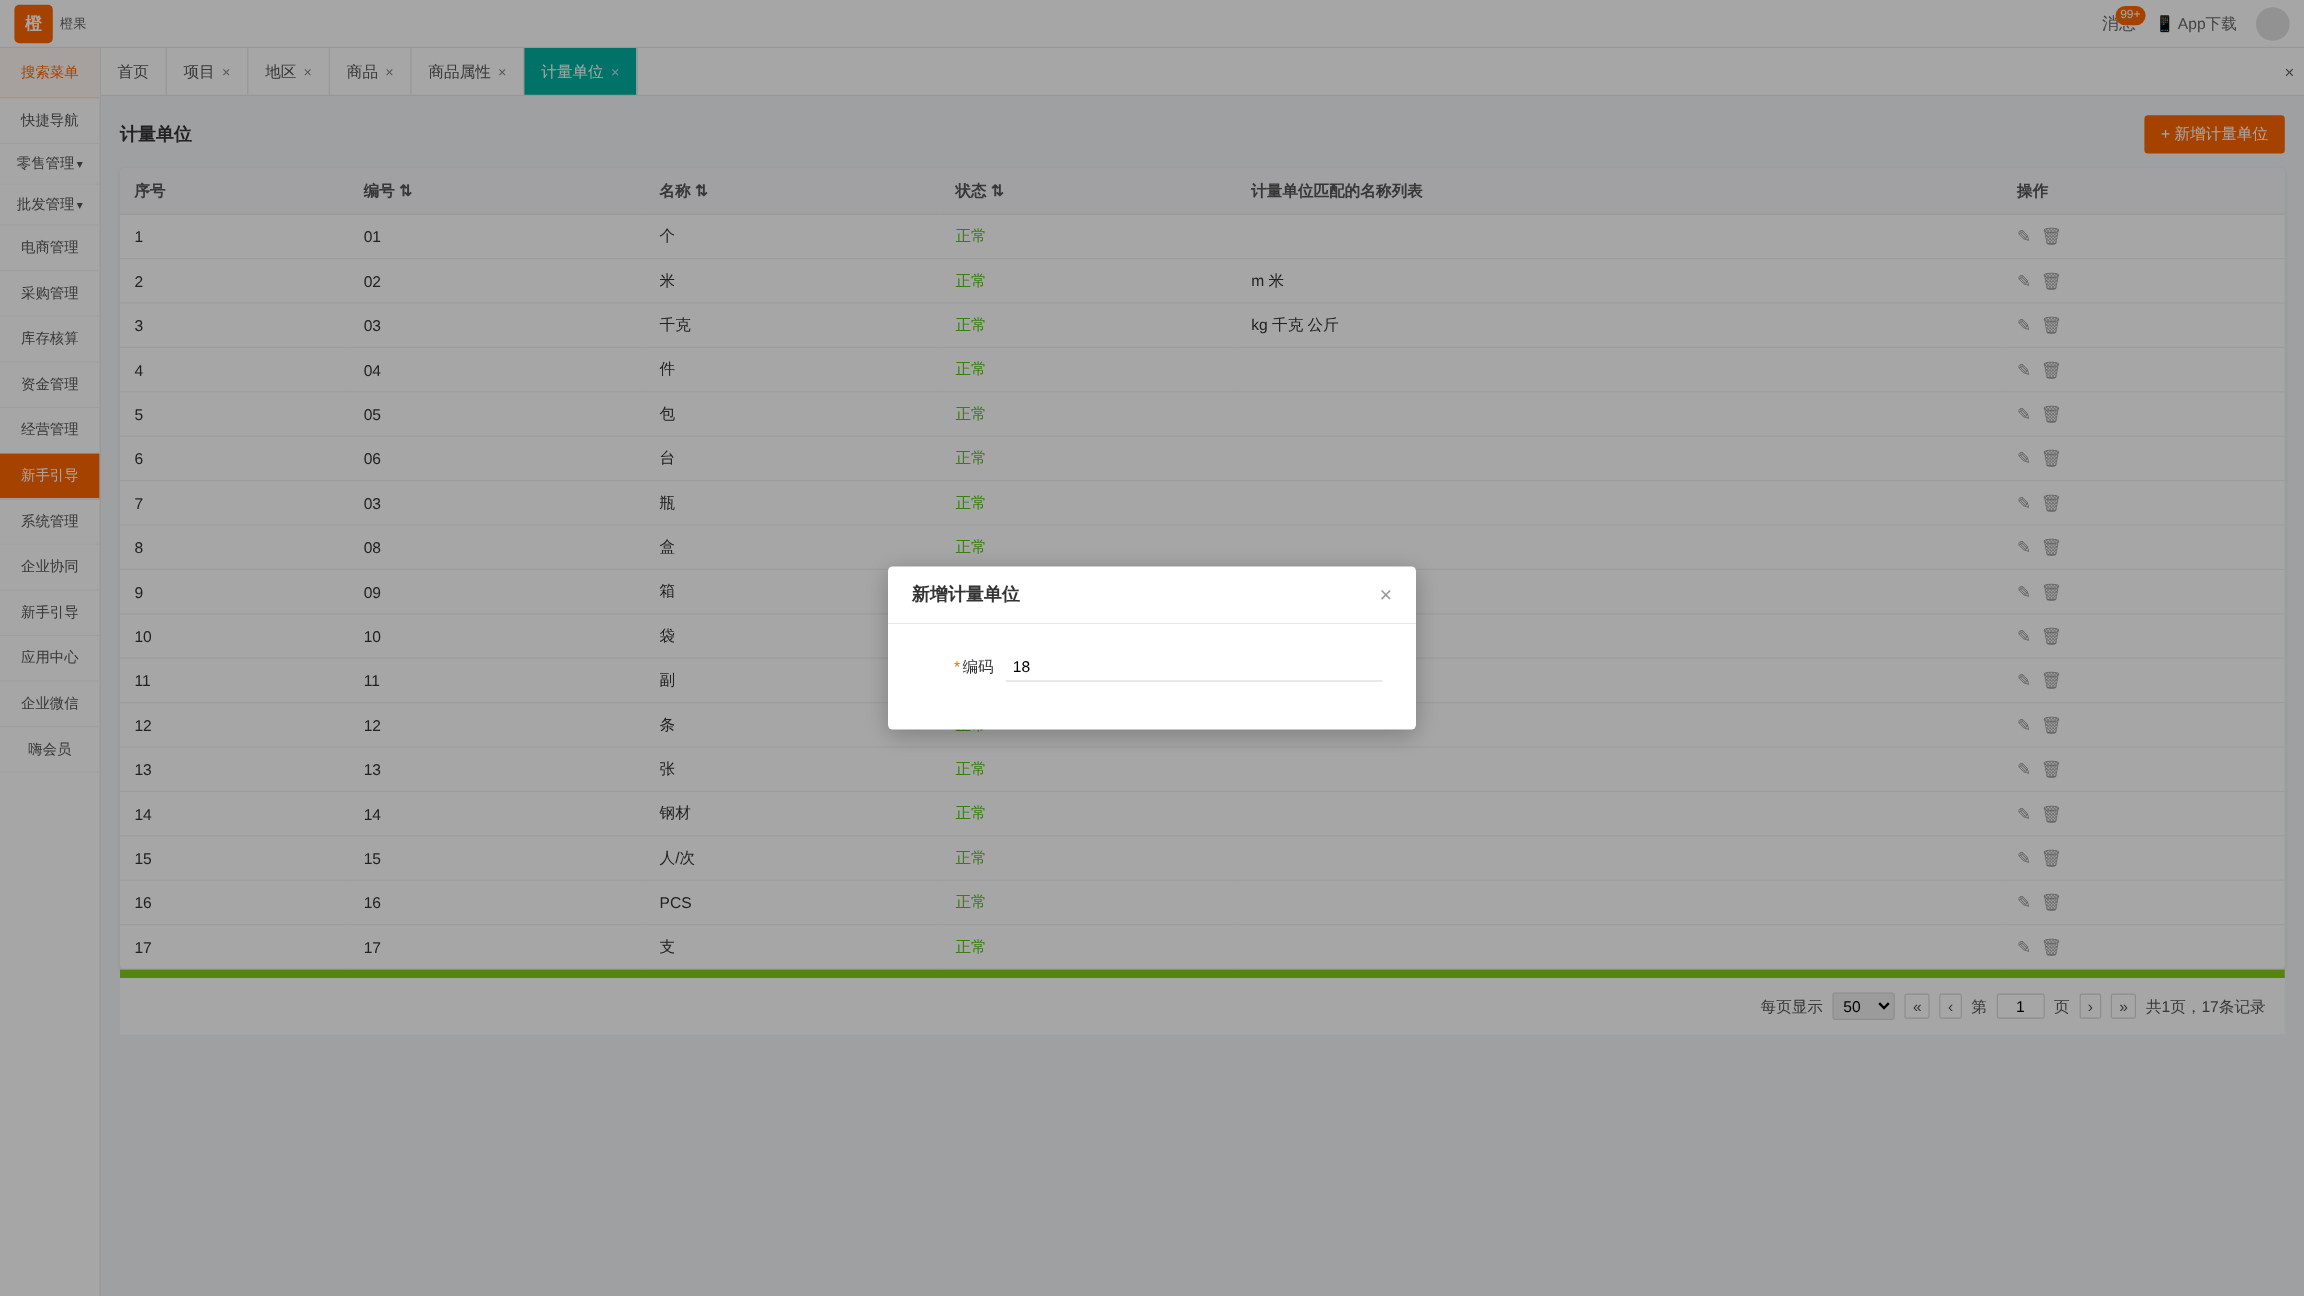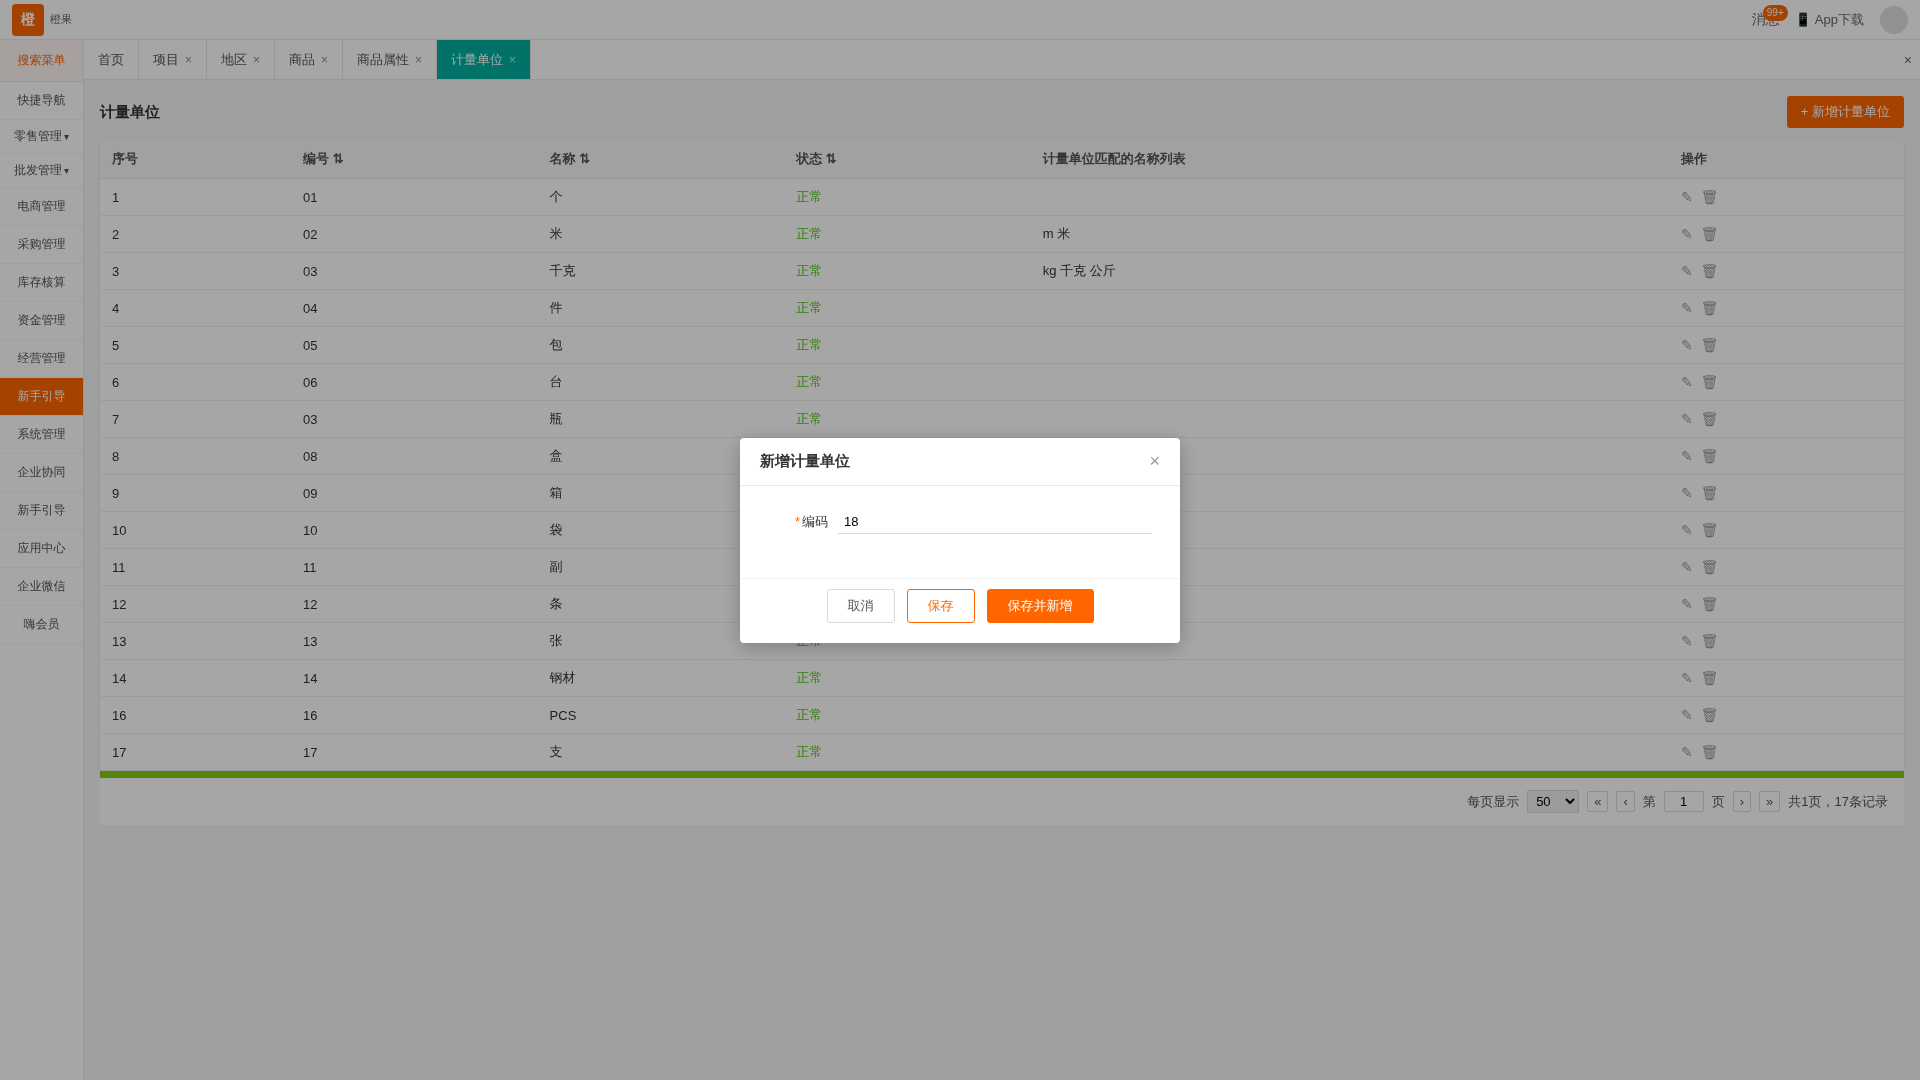--- a/index.html
+++ b/index.html
@@ -356,20 +356,33 @@
       <td class="status-normal">正常</td>
       <td></td>
       <td>
         <div class="action-icons">
           <span class="action-icon">✎</span>
           <span class="action-icon">🗑</span>
         </div>
       </td>
     </tr>
               <tr>
+      <td>15</td>
+      <td>15</td>
+      <td>人/次</td>
+      <td class="status-normal">正常</td>
+      <td></td>
+      <td>
+        <div class="action-icons">
+          <span class="action-icon">✎</span>
+          <span class="action-icon">🗑</span>
+        </div>
+      </td>
+    </tr>
+              <tr>
       <td>16</td>
       <td>16</td>
       <td>PCS</td>
       <td class="status-normal">正常</td>
       <td></td>
       <td>
         <div class="action-icons">
           <span class="action-icon">✎</span>
           <span class="action-icon">🗑</span>
         </div>
@@ -418,19 +431,14 @@
     <div class="modal-header">
       <span class="modal-title">新增计量单位</span>
       <button class="modal-close">×</button>
     </div>
     <div class="modal-body">
       <div class="form-row">
         <span class="form-label form-label-required">编码</span>
         <input class="form-input" value="18" style="">
       </div>
     </div>
-    <div class="modal-footer">
-      <button class="btn-cancel">取消</button>
-      <button class="btn-save">保存</button>
-      <button class="btn-save-new">保存并新增</button>
-    </div>
   </div>
 </div>
 
 </body></html>

